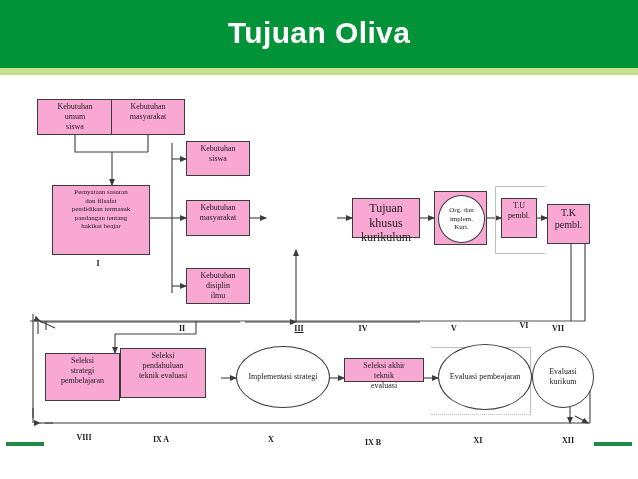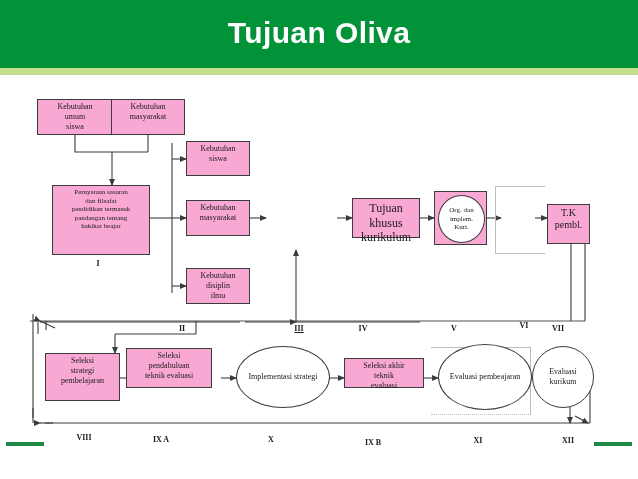--- a/index.html
+++ b/index.html
@@ -205,38 +205,41 @@
     <div class="nodebox" style="left:352px;top:120px;width:68px;height:40px;font-size:12px;">
       <span>Tujuan khusus kurikulum</span>
     </div>
 
     <div class="nodebox" style="left:434px;top:113px;width:53px;height:54px;font-size:0px;border:1px solid #3c3c3c;">
       <div class="nodeellipse" style="left:3px;top:3px;width:47px;height:48px;font-size:7px;">
         <span>Org. dan implem. Kuri.</span>
       </div>
     </div>
 
+    <div class="nodebox" style="left:501px;top:120px;width:34px;height:40px;font-size:8px;">
+      <span>T.U pembl.</span>
+    </div>
 
     <div class="nodebox" style="left:547px;top:114px;width:43px;height:40px;font-size:10px;margin-top:12px;">
       <span>T.K pembl.</span>
     </div>
 
     <div class="nodebox" style="left:45px;top:275px;width:75px;height:48px;font-size:8px;">
       <span>Seleksi strategi pembelajaran</span>
     </div>
 
-    <div class="nodebox" style="left:126px;top:270px;width:86px;height:40px;font-size:8px;">
+    <div class="nodebox" style="left:120px;top:270px;width:86px;height:50px;font-size:8px;">
       <span>Seleksi pendahuluan teknik evaluasi</span>
     </div>
 
     <div class="nodeellipse" style="left:236px;top:268px;width:94px;height:62px;font-size:8px;">
       <span>Implementasi strategi</span>
     </div>
 
-    <div class="nodebox" style="left:344px;top:280px;width:80px;height:30px;font-size:8px;">
+    <div class="nodebox" style="left:344px;top:280px;width:80px;height:24px;font-size:8px;">
       <span>Seleksi akhir teknik evaluasi</span>
     </div>
 
     <div class="nodeellipse" style="left:438px;top:266px;width:94px;height:66px;font-size:8px;">
       <span>Evaluasi pembeajaran</span>
     </div>
 
     <div class="nodeellipse" style="left:532px;top:268px;width:62px;height:62px;font-size:8px;">
       <span>Evaluasi kurikum</span>
     </div>

